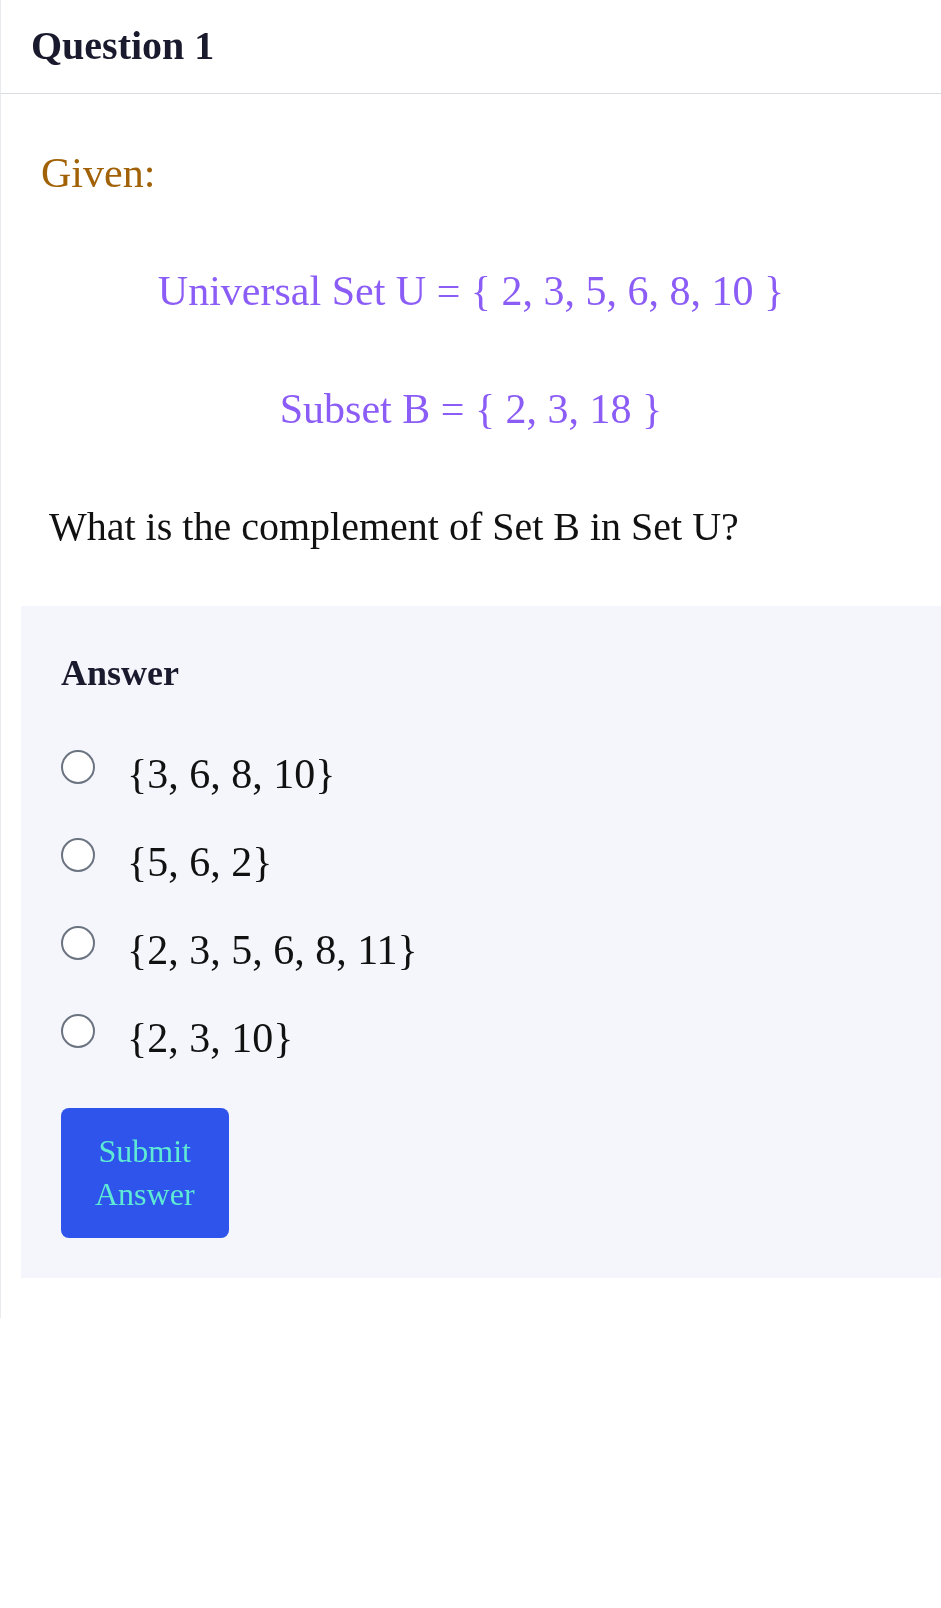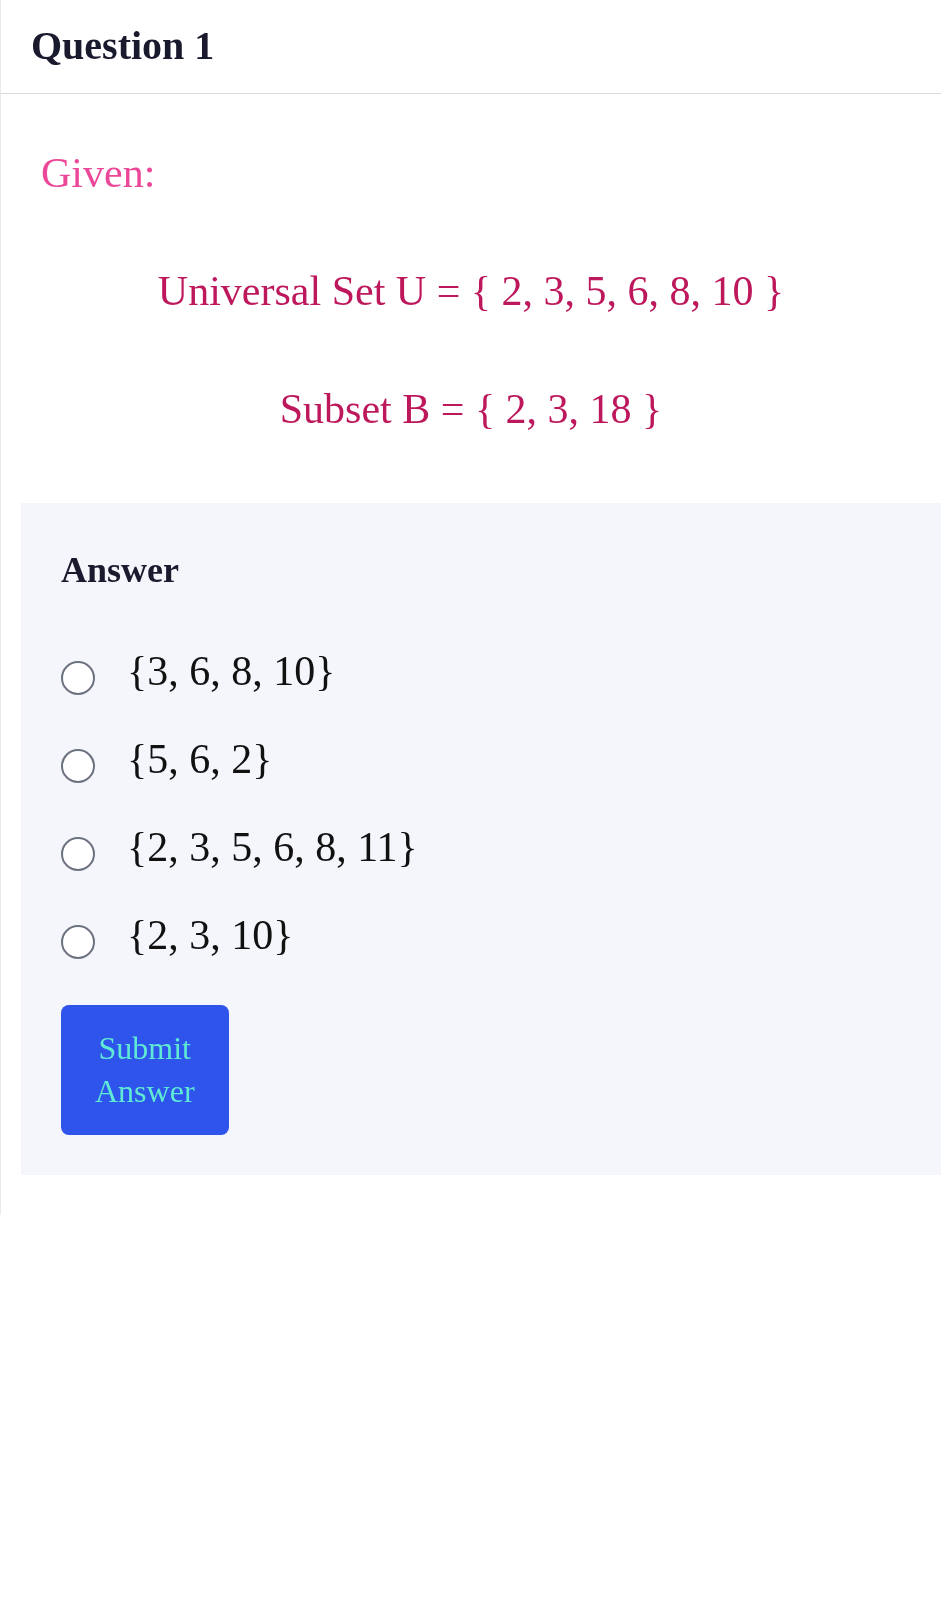--- a/index.html
+++ b/index.html
@@ -18,30 +18,30 @@
     font-weight: bold;
     font-size: 40px;
     color: #1a1a2e;
   }
   .content {
     border-left: 1px solid #e8eaed;
     padding: 55px 40px 40px 40px;
   }
   .given {
     font-size: 42px;
-    color: #ec4899;
+    color: #a16207;
     margin-bottom: 70px;
     font-family: Georgia, serif;
   }
   .math-block {
     font-size: 42px;
     text-align: center;
     margin-bottom: 70px;
     font-family: 'Latin Modern', Georgia, serif;
-    color: #be185d;
+    color: #8b5cf6;
   }
   .prompt {
     font-size: 40px;
     color: #111;
     padding-left: 8px;
     margin-bottom: 56px;
   }
   .answer-box {
     background: #f4f6fb;
     padding: 46px 40px 40px 40px;
@@ -52,21 +52,21 @@
     font-weight: bold;
     font-size: 36px;
     color: #1a1a2e;
     margin-bottom: 56px;
   }
   .options {
     list-style: none;
   }
   .option {
     display: flex;
-    align-items: flex-end;
+    align-items: flex-start;
     margin-bottom: 40px;
     cursor: pointer;
   }
   .radio {
     width: 34px;
     height: 34px;
     border: 2px solid #6b7280;
     border-radius: 50%;
     margin-right: 32px;
     flex-shrink: 0;
@@ -97,20 +97,21 @@
   <div class="qtitle">Question 1</div>
 </div>
 
 <div class="content">
   <div class="given">Given:</div>
 
   <div class="math-block">Universal Set U = { 2, 3, 5, 6, 8, 10 }</div>
 
   <div class="math-block">Subset B = { 2, 3, 18 }</div>
 
+  <div class="prompt">What is the complement of Set B in Set U?</div>
 
   <div class="answer-box">
     <div class="answer-title">Answer</div>
 
     <ul class="options">
       <li class="option">
         <span class="radio"></span>
         <span class="option-text">{3, 6, 8, 10}</span>
       </li>
       <li class="option">

